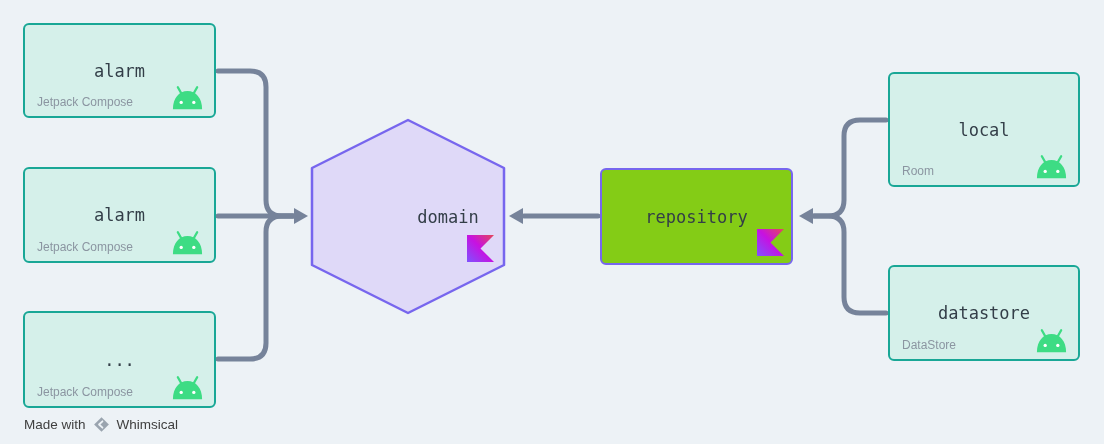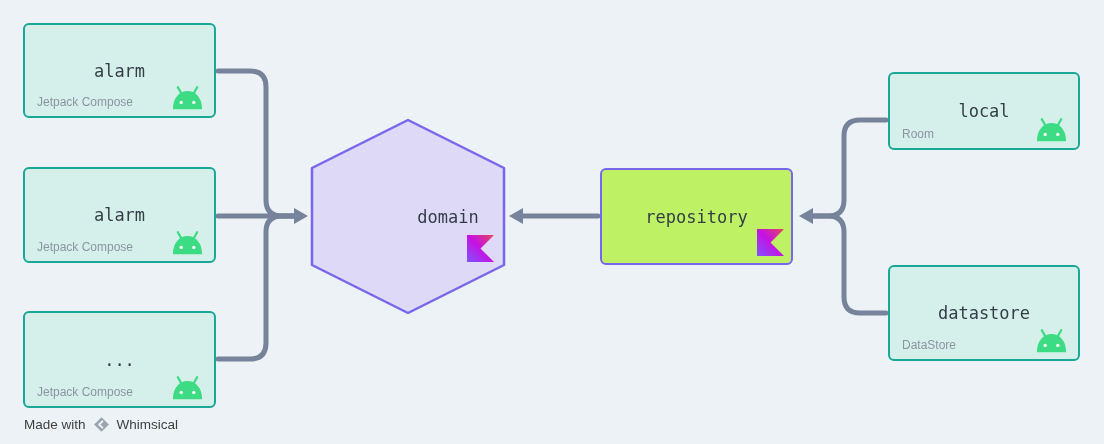--- a/index.html
+++ b/index.html
@@ -23,21 +23,21 @@
   .node {
     position: absolute;
     box-sizing: border-box;
     border-radius: 6px;
   }
   .node.teal {
     background: #D5F0EA;
     border: 2.5px solid #19A796;
   }
   .node.purple {
-    background: #bef264;
+    background: #84cc16;
     border: 2.5px solid #7766EE;
   }
 
   .node-label {
     position: absolute;
     left: 50%; top: 50%;
     transform: translate(-50%, -50%);
     font-family: "DejaVu Sans Mono", monospace;
     font-size: 17px;
     color: #333E48;
@@ -155,21 +155,21 @@
   <div class="hex-wrap">
     <span class="node-label">domain</span>
     <span class="kotlin-icon"></span>
   </div>
 
   <div class="node purple node-repository" style="left:600px; top:168px; width:193px; height:97px;">
     <span class="node-label">repository</span>
     <span class="kotlin-icon"></span>
   </div>
 
-  <div class="node teal" style="left:888px; top:72px; width:192px; height:78px;padding-left:16px;">
+  <div class="node teal" style="left:888px; top:72px; width:192px; height:115px;padding-left:16px;">
     <span class="node-label">local</span>
     <span class="node-sublabel">Room</span>
     <svg class="android-icon" viewBox="0 0 36 26">
       <path d="M3 24.5 C3 13 9.5 5.8 18 5.8 C26.5 5.8 33 13 33 24.5 Z" fill="#3DDC84"></path>
       <line x1="11.5" y1="8" x2="8" y2="1.8" stroke="#3DDC84" stroke-width="2.2" stroke-linecap="round"></line>
       <line x1="24.5" y1="8" x2="28" y2="1.8" stroke="#3DDC84" stroke-width="2.2" stroke-linecap="round"></line>
       <circle cx="11.5" cy="17.5" r="1.7" fill="#FFFFFF"></circle>
       <circle cx="24.5" cy="17.5" r="1.7" fill="#FFFFFF"></circle>
     </svg>
   </div>

